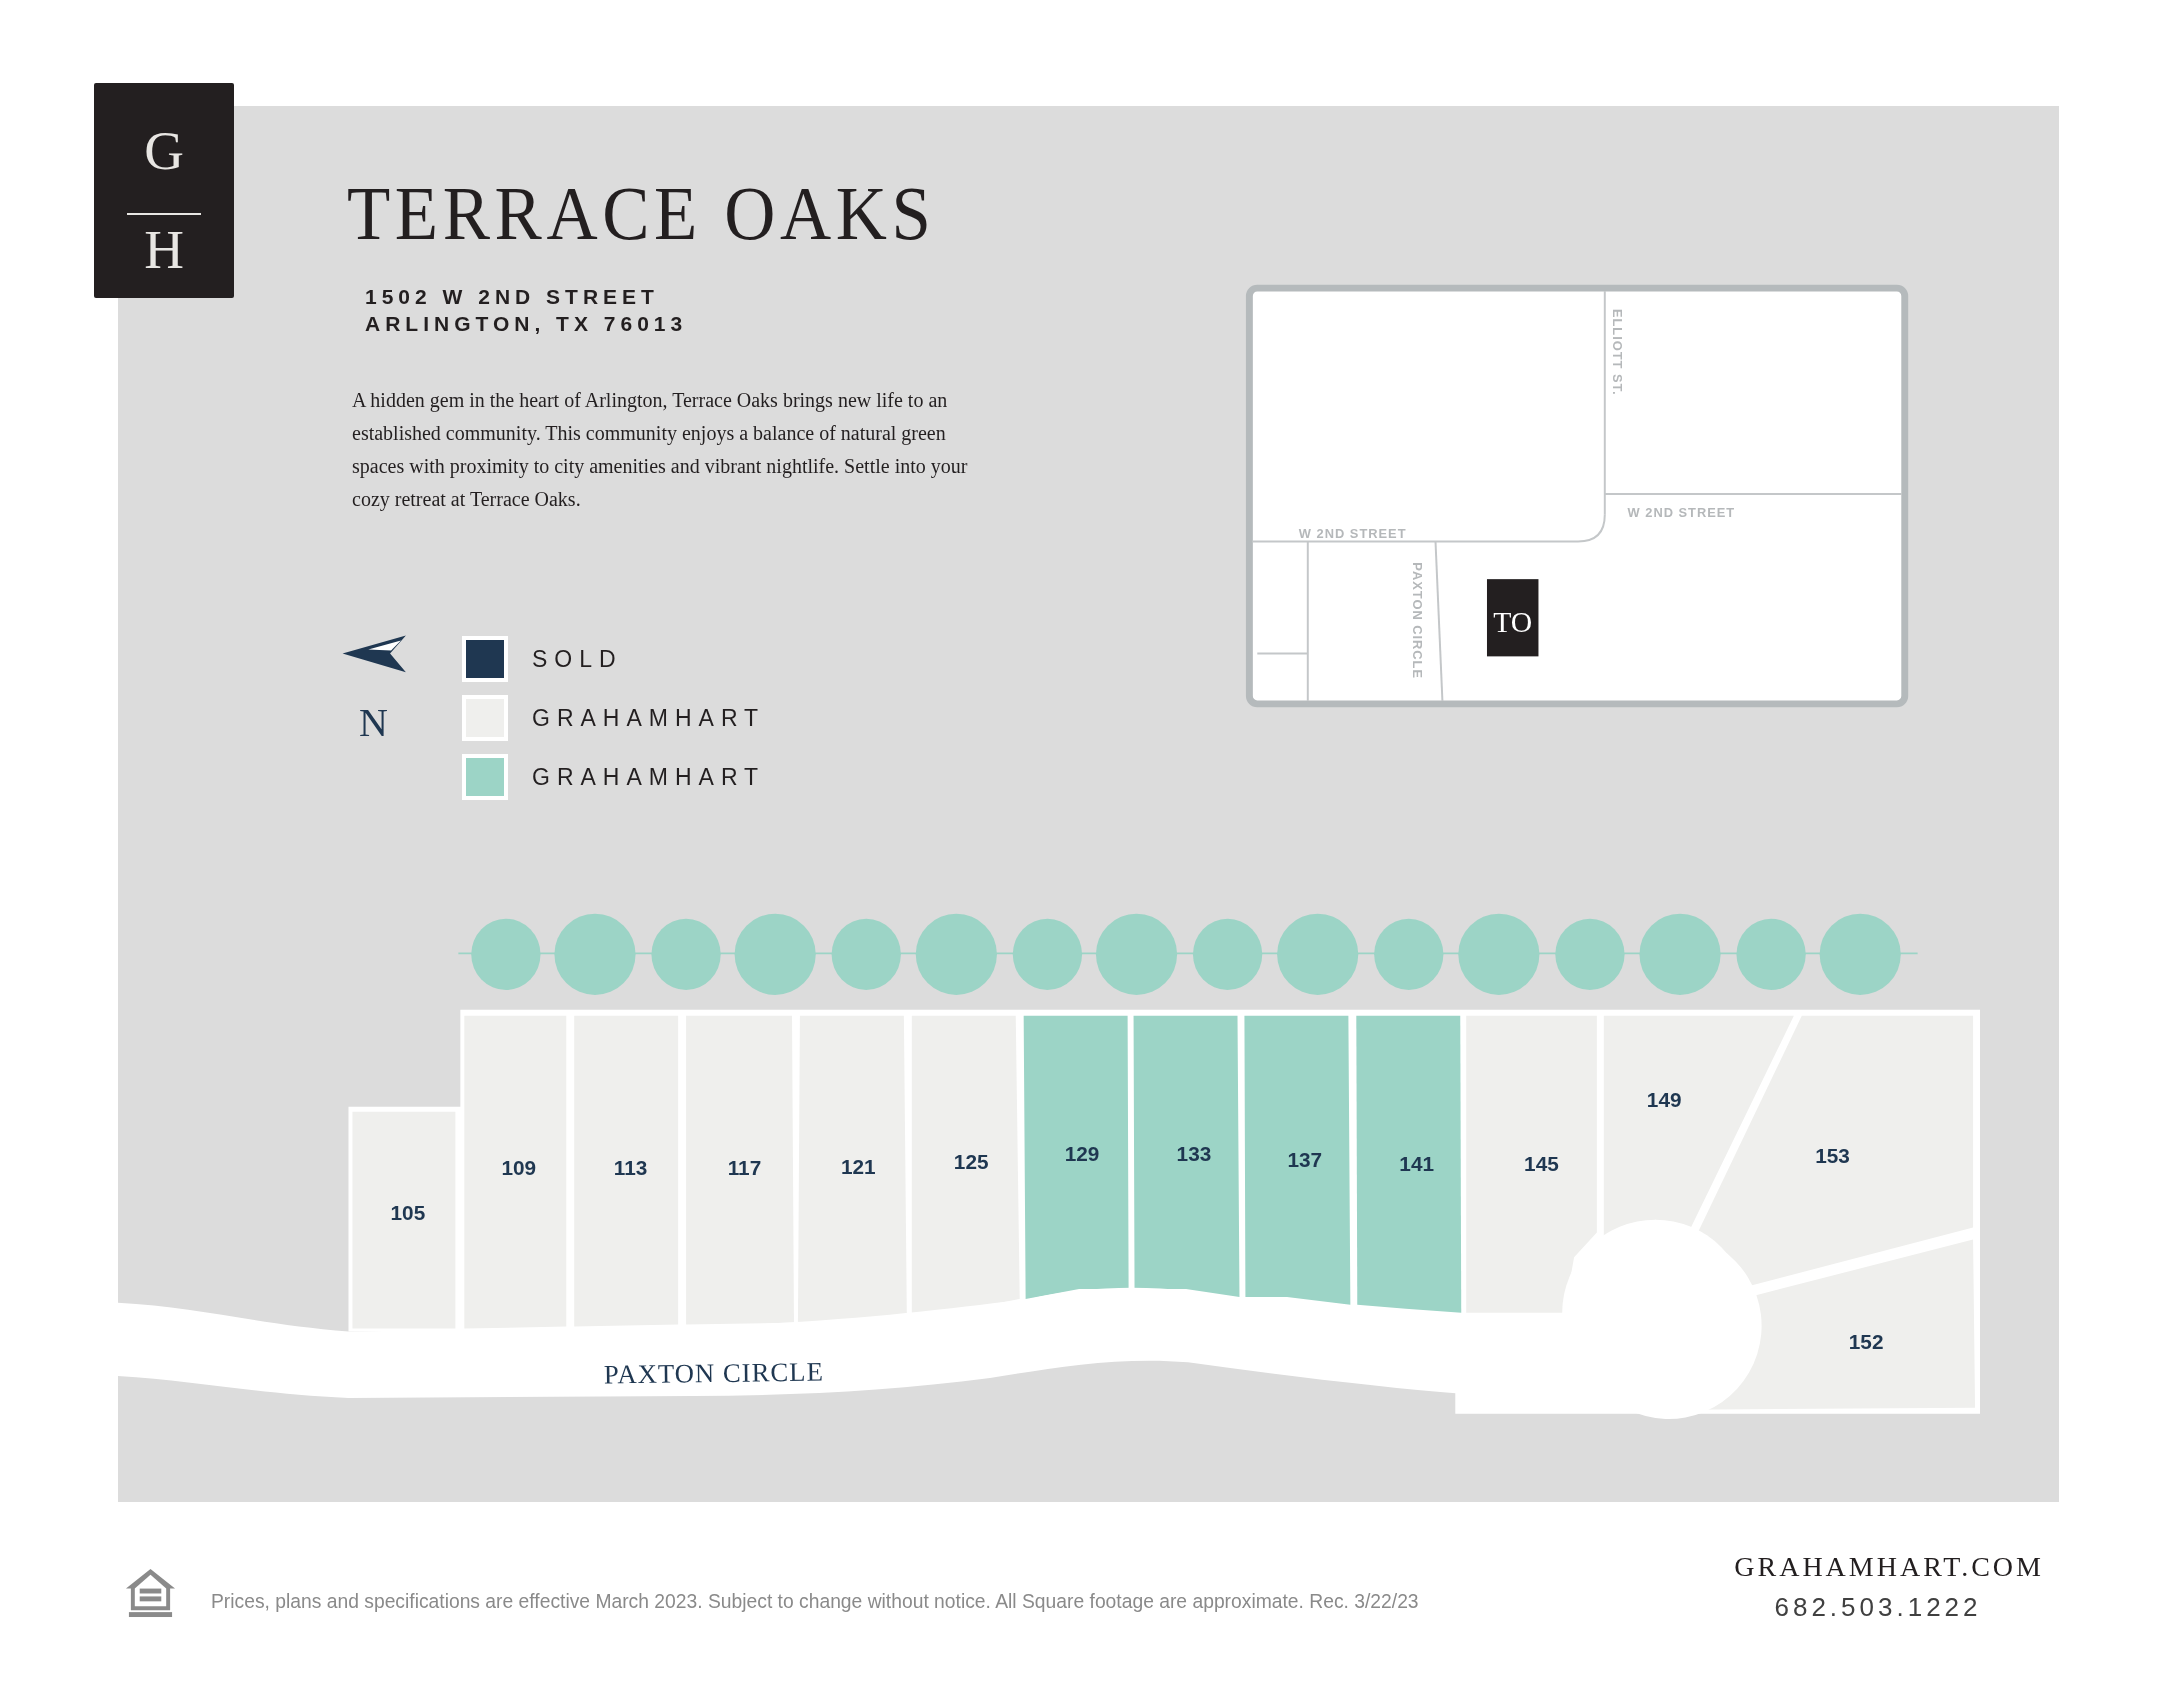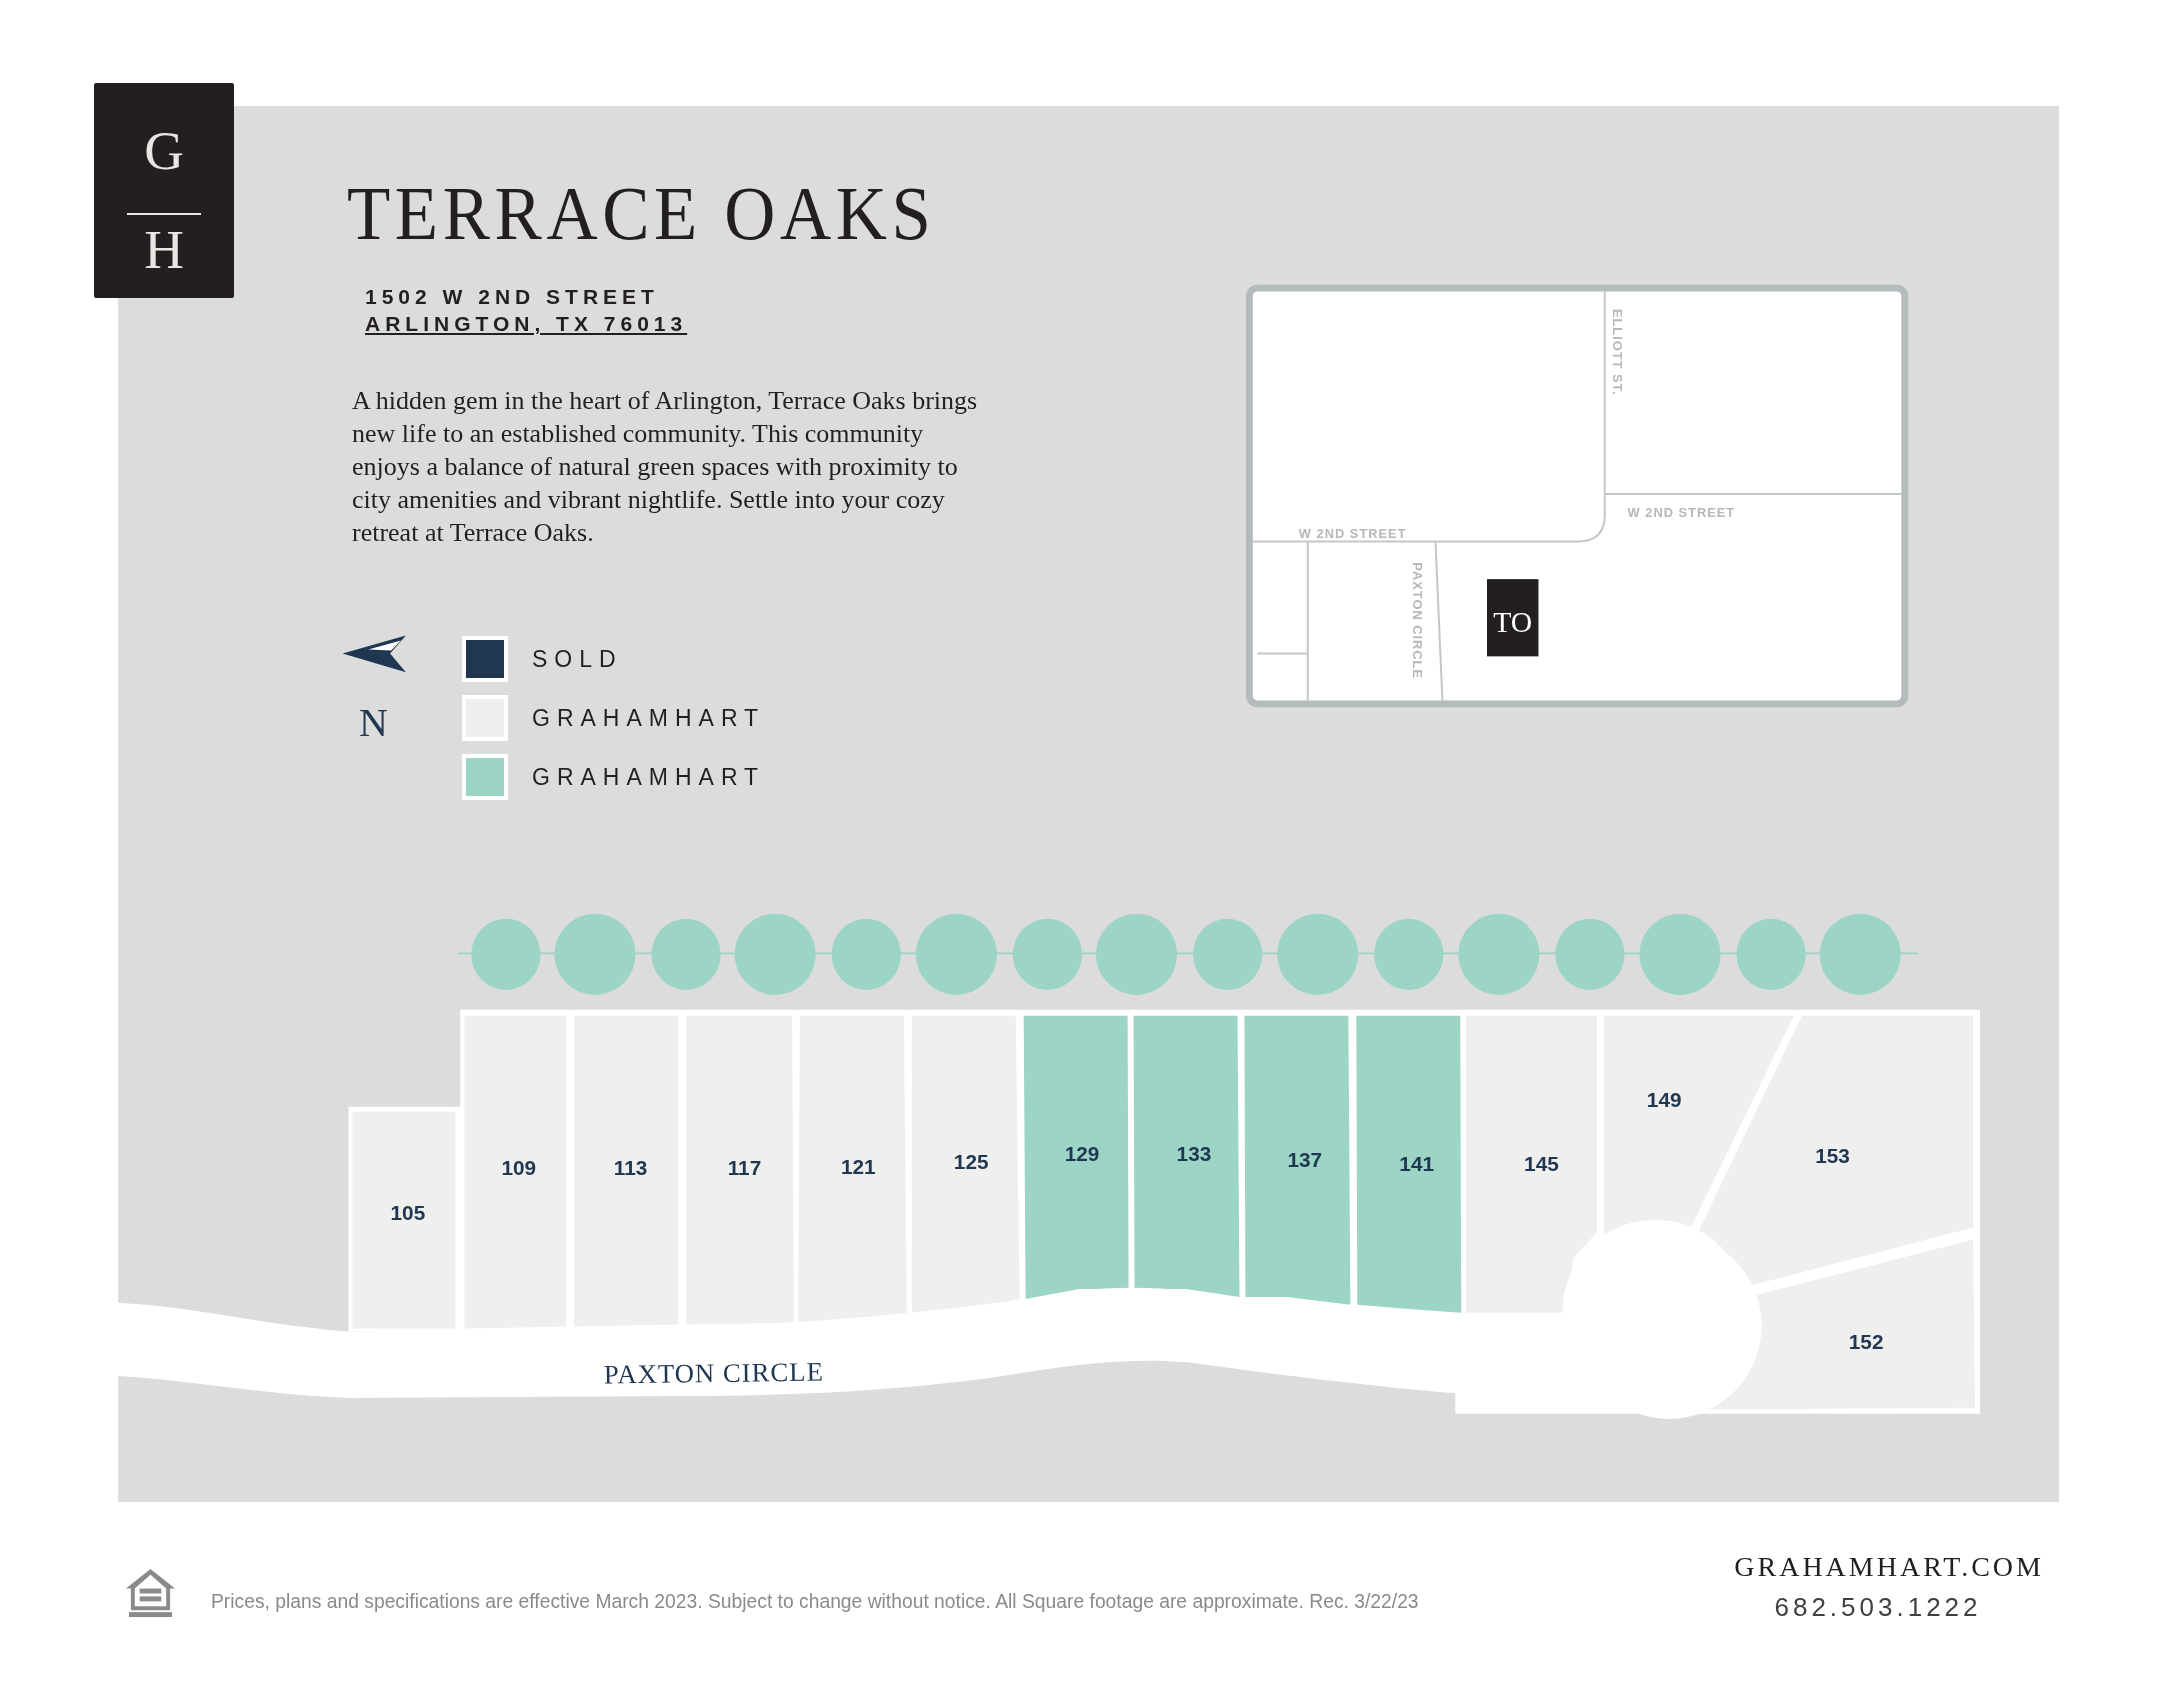--- a/index.html
+++ b/index.html
@@ -6,22 +6,22 @@
   body { width: 2178px; height: 1683px; position: relative; overflow: hidden; font-family: "DejaVu Sans", sans-serif; }
   .panel { position: absolute; left: 118px; top: 106px; width: 1941px; height: 1396px; background: #dcdcdc; }
   .logo { position: absolute; left: 94px; top: 83px; width: 140px; height: 215px; background: #231f20; border-radius: 2px; }
   .logo .g, .logo .h { position: absolute; left: 0; width: 100%; text-align: center; color: #e8e6e3; font-family: "Liberation Serif", serif; font-size: 55px; line-height: 55px; }
   .logo .g { top: 40px; }
   .logo .rule { position: absolute; left: 33px; width: 74px; top: 130px; height: 2px; background: #e8e6e3; }
   .logo .h { top: 139px; }
   .title { position: absolute; left: 347px; top: 174px; font-family: "Liberation Serif", serif; font-size: 77px; letter-spacing: 5px; color: #231f20; line-height: 79px; white-space: nowrap; transform: scaleX(0.92); transform-origin: left top; }
   .addr { position: absolute; left: 352px; font-family: "Liberation Sans", sans-serif; font-weight: bold; font-size: 21px; letter-spacing: 5px; color: #231f20; white-space: nowrap; line-height: 24px; margin-left: 13px; }
   .addr.l1 { top: 285px; }
-  .addr.l2 { top: 312px; text-decoration: underline; }
-  .desc { position: absolute; left: 352px; top: 384px; width: 644px; font-family: "Liberation Serif", serif; font-size: 26px; line-height: 33px; color: #231f20; }
+  .addr.l2 { top: 312px; }
+  .desc { position: absolute; left: 352px; top: 384px; width: 644px; font-family: "Liberation Serif", serif; font-size: 20px; line-height: 33px; color: #231f20; }
   .north-n { position: absolute; left: 359px; top: 703px; font-family: "Liberation Serif", serif; font-size: 40px; color: #1f3751; line-height: 40px; }
   .legend-item { position: absolute; left: 462px; height: 46px; }
   .legend-swatch { position: absolute; left: 0; top: 0; width: 38px; height: 38px; border: 4px solid #ffffff; }
   .legend-label { position: absolute; left: 70px; top: 9px; font-family: "Liberation Sans", sans-serif; font-size: 23px; letter-spacing: 7px; color: #231f20; white-space: nowrap; line-height: 28px; }
   .plan { position: absolute; left: 0; top: 0; }
   .lot-label { font-family: "Liberation Sans", sans-serif; font-size: 21px; font-weight: bold; fill: #1f3751; }
   .road-label { font-family: "Liberation Serif", serif; font-size: 27px; fill: #1f3751; letter-spacing: 1px; }
   .inset-label { font-family: "Liberation Sans", sans-serif; font-size: 13px; font-weight: bold; fill: #b5b8ba; letter-spacing: 1px; }
   .ehl-icon { position: absolute; left: 124px; top: 1567px; width: 53px; height: 51px; }
   .disclaimer { position: absolute; left: 211px; top: 1590px; font-family: "Liberation Sans", sans-serif; font-size: 19.3px; color: #8a8a8a; white-space: nowrap; line-height: 24px; }

